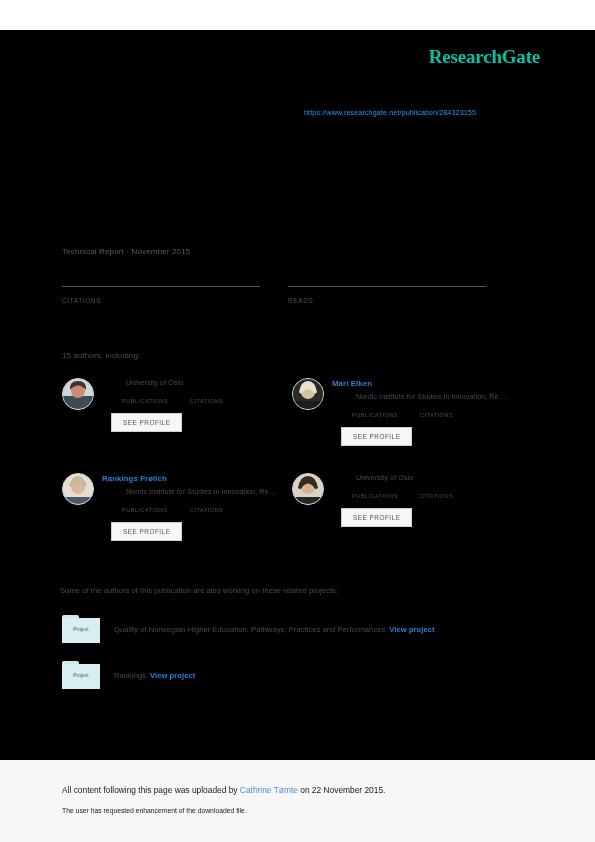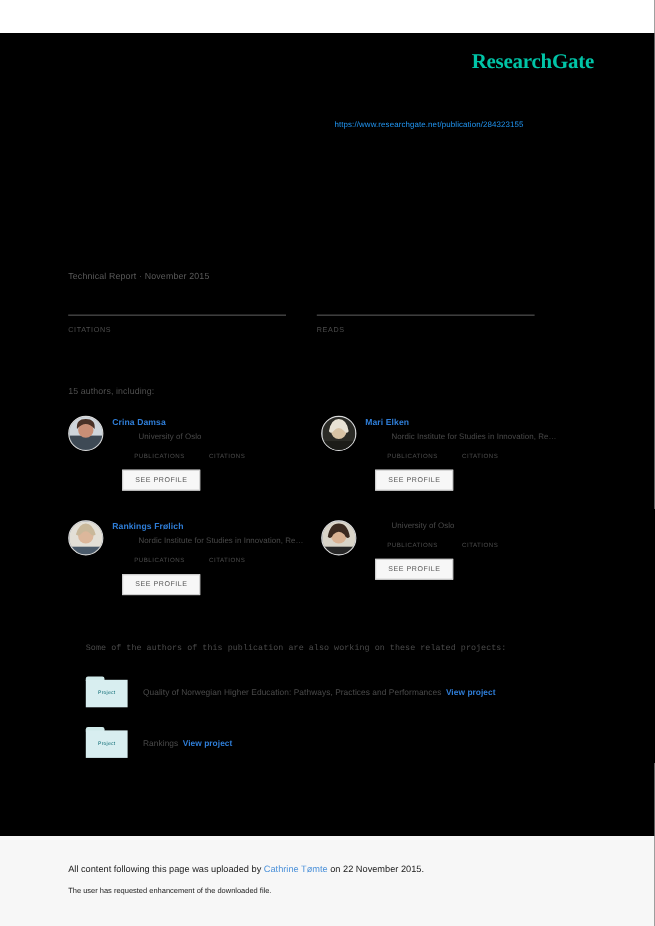--- a/index.html
+++ b/index.html
@@ -178,30 +178,29 @@
     color: #555555;
     font-size: 6.4px;
     letter-spacing: 0.5px;
     padding: 5px 11px;
   }
 
   
   .projects-head {
     position: absolute;
     top: 586px;
-    left: 78px;
+    left: 60px;
     font-size: 7.6px;
     color: #4a4a4a;
     letter-spacing: 0.05px;
-    font-family: Liberation Mono, monospace;
   }
   .projects-list {
     position: absolute;
     top: 615px;
-    left: 78px;
+    left: 62px;
     width: 460px;
   }
   .project-row {
     display: flex;
     align-items: center;
     margin-bottom: 18px;
   }
   .folder {
     width: 38px;
     height: 28px;
@@ -297,21 +296,20 @@
   <div class="author">
     <div class="avatar">
       <svg width="30" height="30" viewBox="0 0 30 30">
         <rect width="30" height="30" fill="#cfd6dc"></rect>
         <rect y="17" width="30" height="13" fill="#3e4a55"></rect>
         <circle cx="15" cy="12" r="7" fill="#c98f76"></circle>
         <path d="M7 11 q8 -9 16 0 q1 -9 -8 -9 q-9 0 -8 9z" fill="#4a3227"></path>
       </svg>
     </div>
     <div class="author-body">
-      <div class="author-name">Crina Damsa</div>
       <div class="author-affil">University of Oslo</div>
       <div class="author-metrics">
         <div class="metric">
           <div class="metric-value"></div>
           <div class="metric-label">PUBLICATIONS</div>
         </div>
         <div class="metric">
           <div class="metric-value"></div>
           <div class="metric-label">CITATIONS</div>
         </div>

